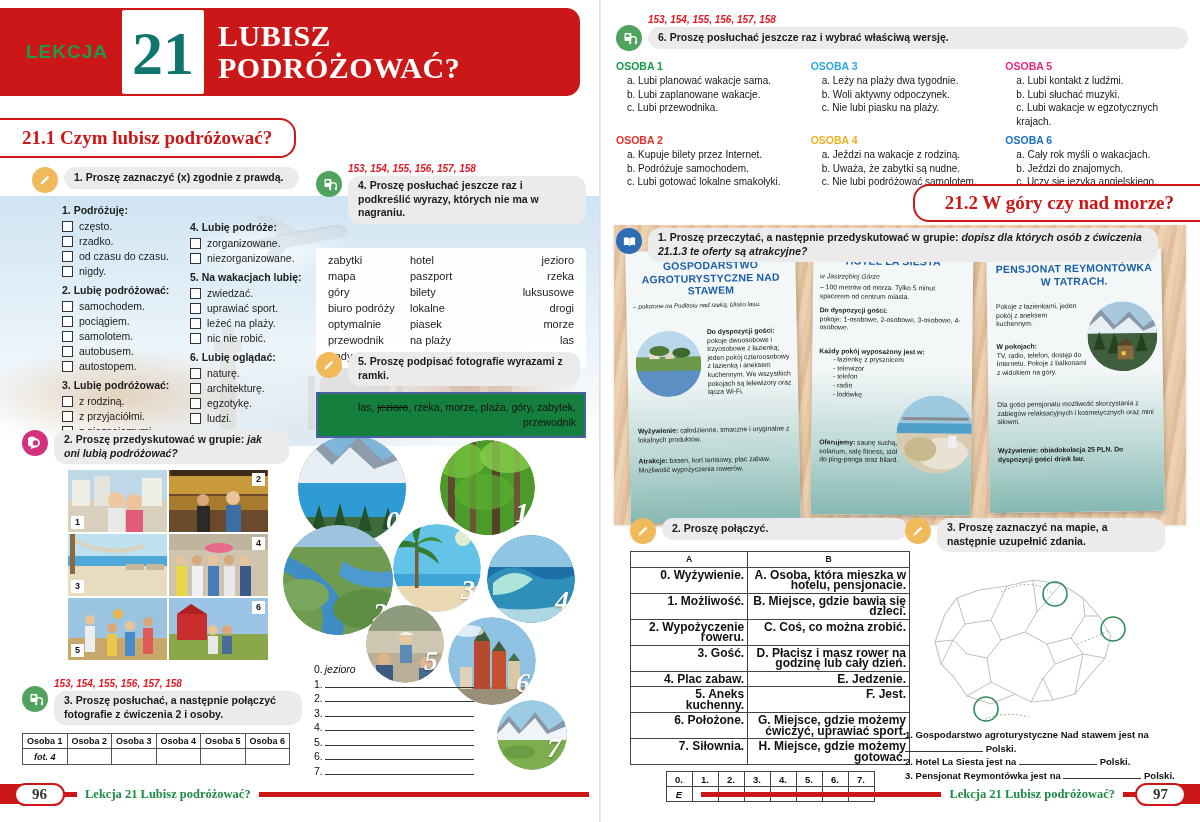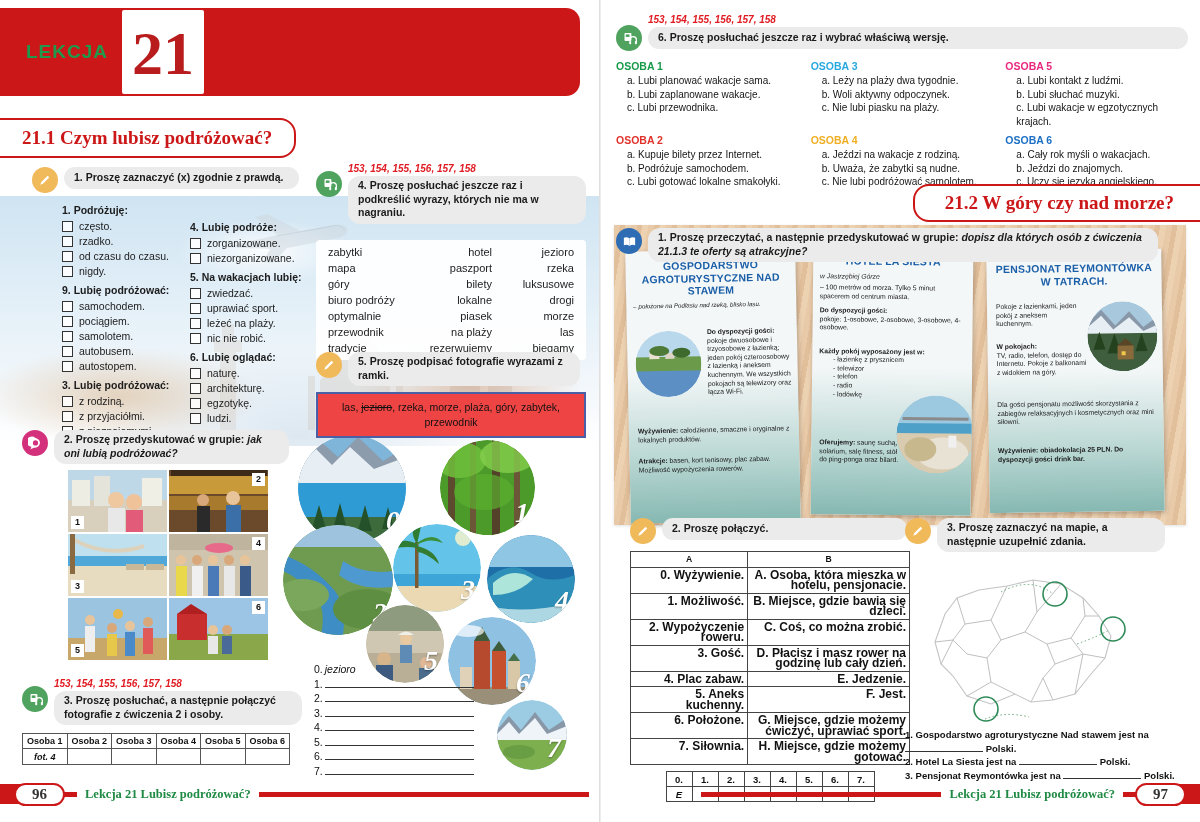--- a/index.html
+++ b/index.html
@@ -17,21 +17,21 @@
 
   
   .hdr {
     position:absolute; left:0; top:8px; width:580px; height:88px;
     background:#CC1718; border-radius:0 14px 14px 0;
     display:flex; align-items:center; z-index:5;
   }
   .hdr-lekcja { color:#1F9A4D; font-weight:bold; font-size:19px;
                 letter-spacing:1px; margin-left:26px; font-family:"Liberation Sans",sans-serif;}
   .hdr-num {
-    background:#fff; color:#b91c1c; font-family:"Liberation Serif",serif;
+    background:#fff; color:#0f766e; font-family:"Liberation Serif",serif;
     font-weight:bold; font-size:62px; line-height:72px;
     padding:4px 10px 2px 10px; margin-left:14px; border-radius:2px;
     height:84px; display:flex; align-items:center;
   }
   .hdr-title {
     color:#fff; font-family:"Liberation Serif",serif; font-weight:bold;
     font-size:30px; line-height:32px; margin-left:14px; letter-spacing:.5px;
   }
 
   
@@ -91,26 +91,26 @@
   .chk-row { display:flex; align-items:center; gap:6px; margin:0 0 1px 0; }
   .chk-box { width:11px; height:11px; border:1.2px solid #333; background:rgba(255,255,255,.85); flex:0 0 11px;}
 
   
   .wordbox {
     background:rgba(255,255,255,.92); border-radius:4px; padding:6px 12px;
     display:grid; grid-template-columns:1fr 1fr 1fr; row-gap:4px;
     font-size:11px; color:#1c1c1c;
   }
   .wordbox span:nth-child(3n+1){ text-align:left; }
-  .wordbox span:nth-child(3n+2){ text-align:right; }
+  .wordbox span:nth-child(3n+2){ text-align:left; }
   .wordbox span:nth-child(3n+0){ text-align:right; }
 
   
   .ramka {
-    border:2px solid #4A5FA5; background:#ef4444; text-align:center;
+    border:2px solid #4A5FA5; background:#15803d; text-align:right;
     font-size:10.5px; color:#111; padding:6px 8px; line-height:15px;
   }
   .ramka s { text-decoration:line-through; }
 
   
   .pc { position:absolute; border-radius:50%; overflow:hidden; }
   .pc .num {
     position:absolute; right:6px; bottom:6px; color:#fff; font-weight:bold;
     font-size:28px; font-family:"Liberation Serif",serif; font-style:italic;
     text-shadow:0 1px 2px rgba(0,0,0,.35);
@@ -224,20 +224,24 @@
       <g fill="#cfc0b0" opacity=".5">
         <rect x="20" y="70" width="16" height="80"></rect>
         <rect x="14" y="60" width="28" height="12"></rect>
         <rect x="22" y="44" width="12" height="18"></rect>
       </g>
     </svg>
 
     <div class="hdr">
       <span class="hdr-lekcja">LEKCJA</span>
       <span class="hdr-num">21</span>
+      <span class="hdr-title">
+        <span>LUBISZ</span><br>
+        <span>PODRÓŻOWAĆ?</span>
+      </span>
     </div>
 
     <div class="sec-pill left">21.1 Czym lubisz podróżować?</div>
 
     <div style="position:absolute;left:32px;top:167px;width:280px;z-index:3;">
       <div class="task">
         <div class="icon-circ icon-pen">
           <svg width="14" height="14" viewBox="0 0 24 24">
               <path d="M4 20 L5.6 15.6 L16.5 4.7 L19.3 7.5 L8.4 18.4 Z" fill="#fff"></path>
             </svg>
@@ -258,21 +262,21 @@
         </div>
       <div class="chk-row">
           <span class="chk-box"></span>
           <span>od czasu do czasu.</span>
         </div>
       <div class="chk-row">
           <span class="chk-box"></span>
           <span>nigdy.</span>
         </div>
 
-      <div class="chk-head">9. Lubię podróżować:</div>
+      <div class="chk-head">2. Lubię podróżować:</div>
       <div class="chk-row">
           <span class="chk-box"></span>
           <span>samochodem.</span>
         </div>
       <div class="chk-row">
           <span class="chk-box"></span>
           <span>pociągiem.</span>
         </div>
       <div class="chk-row">
           <span class="chk-box"></span>
@@ -363,21 +367,21 @@
             <path d="M13 14 a5 5 0 0 1 10 0 v4" fill="none" stroke="#fff" stroke-width="2"></path>
             <rect x="11.5" y="16" width="3.2" height="5" rx="1.2" fill="#fff"></rect>
             <rect x="20.6" y="16" width="3.2" height="5" rx="1.2" fill="#fff"></rect>
           </svg>
         </div>
         <div style="flex:1">
           <div class="audio-nums">153, 154, 155, 156, 157, 158</div>
           <div class="task-bar">4. Proszę posłuchać jeszcze raz i podkreślić wyrazy, których nie ma w nagraniu.</div>
         </div>
       </div>
-      <div class="wordbox" style="margin-top:16px;">
+      <div class="wordbox" style="margin-top:24px;">
         <span>zabytki</span>
         <span>hotel</span>
         <span>jezioro</span>
         <span>mapa</span>
         <span>paszport</span>
         <span>rzeka</span>
         <span>góry</span>
         <span>bilety</span>
         <span>luksusowe</span>
         <span>biuro podróży</span>

